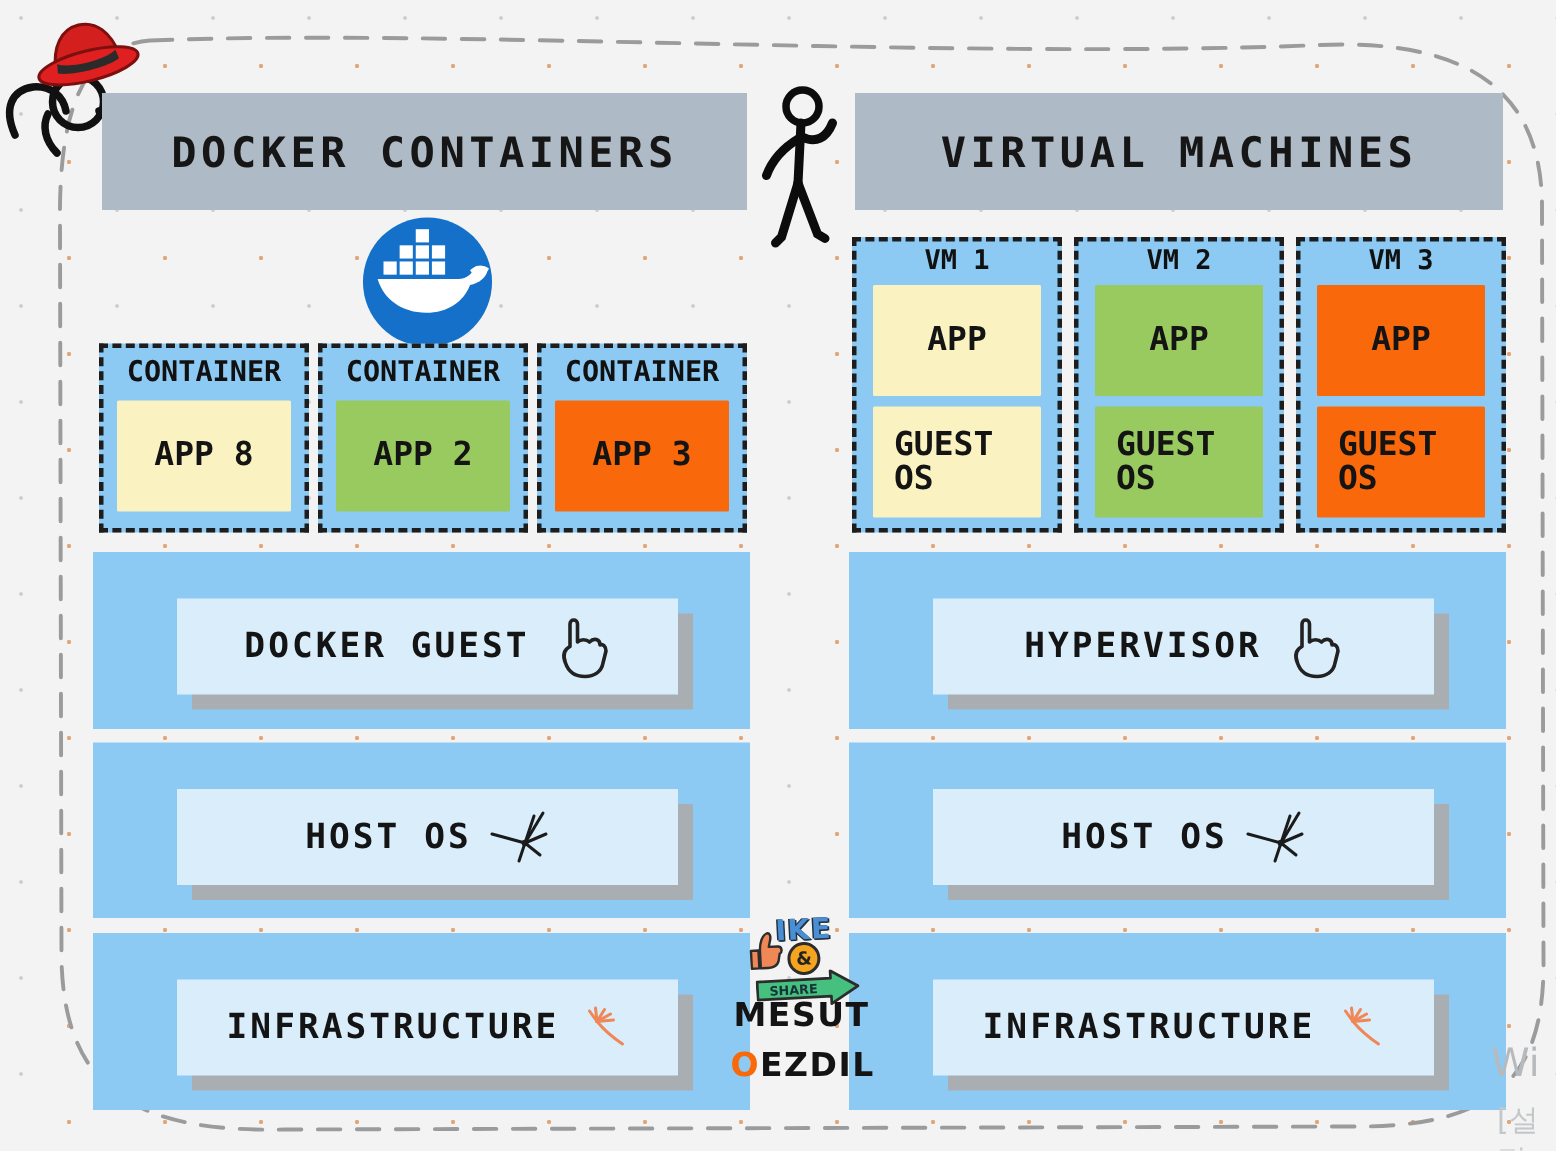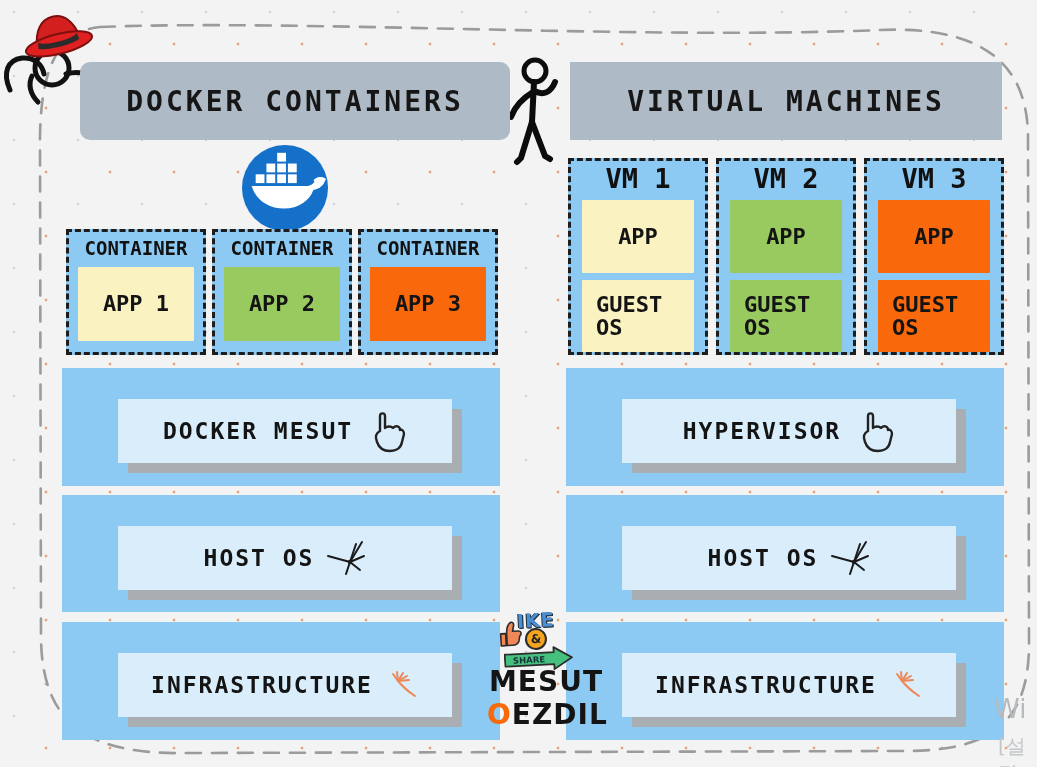--- a/index.html
+++ b/index.html
@@ -18,21 +18,21 @@
   .hdr{
     background:#aebac6;display:flex;align-items:center;justify-content:center;
     font-weight:bold;font-size:28px;letter-spacing:3px;color:#161616;
   }
   
   .dashbox{
     background:#8ccaf4;border:3px dashed #1d1d1d;box-sizing:border-box;
     display:flex;flex-direction:column;align-items:center;
   }
   .dashbox .title{font-weight:bold;font-size:19px;color:#111;margin-top:5px;}
-  .vmbox .title{font-size:27px;margin-top:2px;}
+  .vmbox .title{font-size:18px;margin-top:2px;}
   .fillbox{
     width:116px;border-radius:1px;display:flex;align-items:center;justify-content:center;
     font-weight:bold;font-size:22px;color:#141414;text-align:left;line-height:1.05;
   }
   .cont-app{height:74px;margin-top:8px;}
   .vm-app{width:112px;height:74px;margin-top:6px;}
   .vm-guest{width:112px;height:74px;margin-top:7px;}
   .guest-label{display:block;width:84px;margin:0 auto;}
   
   .layerbar{background:#8ccaf4;}
@@ -50,21 +50,21 @@
     font-weight:bold;font-size:19px;color:#4a8fd6;letter-spacing:1px;
     text-shadow:1px 1px 0 #23313d,-1px 0 0 #23313d,0 1px 0 #23313d;
   }
   .amp{
     position:absolute;left:26px;top:17px;width:18px;height:18px;border-radius:50%;
     background:#f5a41f;border:2px solid #2c2c2c;color:#222;font-weight:bold;font-size:12px;
     display:flex;align-items:center;justify-content:center;font-family:"DejaVu Sans",sans-serif;
   }
   .author{
     font-family:"DejaVu Sans",sans-serif;font-weight:800;color:#141414;
-    font-size:28px;letter-spacing:1px;white-space:nowrap;
+    font-size:22px;letter-spacing:1px;white-space:nowrap;
   }
   .author .first{color:#f8690a;}
   .wm{font-family:"DejaVu Sans",sans-serif;color:#b7babd;}
 </style>
 </head>
 <body>
 
 <svg class="abs" style="left:0;top:0;" width="1037" height="767" viewBox="0 0 1037 767">
   <path d="M 100,27 C 300,19 640,40 880,30 C 975,26 1029,58 1028,140 L 1029,640 C 1030,722 993,752 900,751 L 190,753 C 95,755 43,730 41,640 L 40,150 C 39,76 54,31 100,27" fill="none" stroke="#9b9b9b" stroke-width="2.6" stroke-dasharray="15 11" stroke-linecap="round"></path>
 </svg>
@@ -93,42 +93,42 @@
   <g fill="none" stroke="#0c0c0c" stroke-width="6" stroke-linecap="round">
     <circle cx="35" cy="17" r="11" stroke-width="5"></circle>
     <path d="M34,28 L32,68"></path>
     <path d="M33,38 C23,44 15,52 11,63"></path>
     <path d="M34,37 C44,42 51,38 55,28"></path>
     <path d="M32,68 L21,104 L17,108"></path>
     <path d="M32,68 L45,102 L50,105"></path>
   </g>
 </svg>
 
-<div class="abs hdr" style="left:80px;top:62px;width:430px;height:78px;border-radius:10px;">DOCKER CONTAINERS</div>
+<div class="abs hdr" style="left:68px;top:62px;width:430px;height:78px;">DOCKER CONTAINERS</div>
 <div class="abs hdr" style="left:570px;top:62px;width:432px;height:78px;">VIRTUAL MACHINES</div>
 
 <svg class="abs" style="left:241px;top:144px;" width="88" height="88" viewBox="0 0 90 90">
   <circle cx="45" cy="45" r="44" fill="#1470c8"></circle>
   <g fill="#fff">
     <rect x="37" y="9" width="9" height="9"></rect>
     <rect x="26" y="20" width="9" height="9"></rect>
       <rect x="37" y="20" width="9" height="9"></rect>
       <rect x="48" y="20" width="9" height="9"></rect>
     <rect x="15" y="31" width="9" height="9"></rect>
       <rect x="26" y="31" width="9" height="9"></rect>
       <rect x="37" y="31" width="9" height="9"></rect>
       <rect x="48" y="31" width="9" height="9"></rect>
     <path d="M11,43 L66,43 C72,43 76,39 77,35 C80,33 85,34 86,37 C85,42 80,46 74,47 C70,58 59,66 44,66 C28,66 15,57 11,43 Z"></path>
     <path d="M74,37 C78,33 84,33 87,36 L80,45 Z"></path>
   </g>
 </svg>
 
 <div class="abs dashbox" style="left:66px;top:229px;width:140px;height:126px;">
   <div class="title">CONTAINER</div>
-  <div class="fillbox cont-app" style="background-color: rgb(250, 242, 193);">APP 1</div>
+  <div class="fillbox cont-app" style="background-color: rgb(250, 242, 193);">APP 8</div>
 </div>
 <div class="abs dashbox" style="left:212px;top:229px;width:140px;height:126px;">
   <div class="title">CONTAINER</div>
   <div class="fillbox cont-app" style="background-color: rgb(152, 202, 95);">APP 2</div>
 </div>
 <div class="abs dashbox" style="left:358px;top:229px;width:140px;height:126px;">
   <div class="title">CONTAINER</div>
   <div class="fillbox cont-app" style="background-color: rgb(249, 105, 11);">APP 3</div>
 </div>
 
@@ -149,21 +149,21 @@
 <div class="abs dashbox vmbox" style="left:864px;top:158px;width:140px;height:197px;">
   <div class="title">VM 3</div>
   <div class="fillbox vm-app" style="background-color: rgb(249, 105, 11);">APP</div>
   <div class="fillbox vm-guest" style="background-color: rgb(249, 105, 11);">
       <span class="guest-label">GUEST OS</span>
     </div>
 </div>
 
 <div class="abs layerbar" style="left:62px;top:368px;width:438px;height:118px;">
   <div class="innerbar">
-    <span>DOCKER MESUT</span>
+    <span>DOCKER GUEST</span>
     <svg class="icn" width="42" height="44" viewBox="0 0 42 44">
       <path d="M15,22 L15,7 C15,3.5 20,3.5 20,7 L20,19 C22,17 26,17 28,19 C31,16 35,17 35,21 C37,20 39,22 39,25 L37,33 C36,39 31,42 25,42 C18,42 14,39 12,33 C10,28 11,24 15,22 Z" fill="none" stroke="#222" stroke-width="2.4" stroke-linejoin="round"></path>
     </svg>
   </div>
 </div>
 <div class="abs layerbar" style="left:62px;top:495px;width:438px;height:117px;">
   <div class="innerbar">
     <span>HOST OS</span>
     <svg class="icn" width="40" height="36" viewBox="0 0 40 36">
       <g stroke="#1b1b1b" stroke-width="2" stroke-linecap="round">

